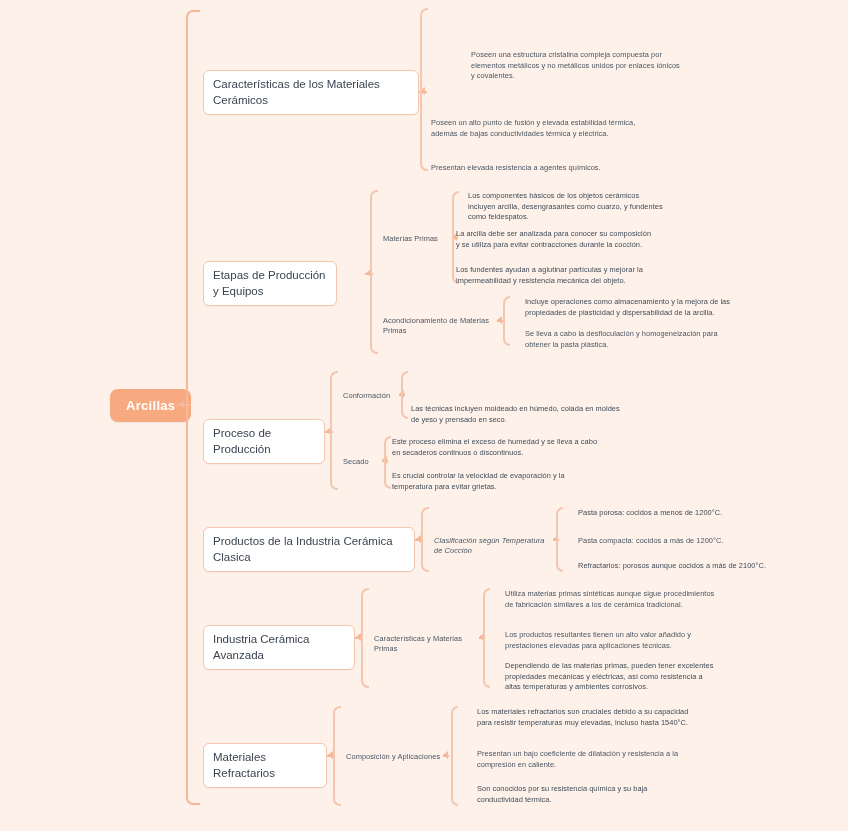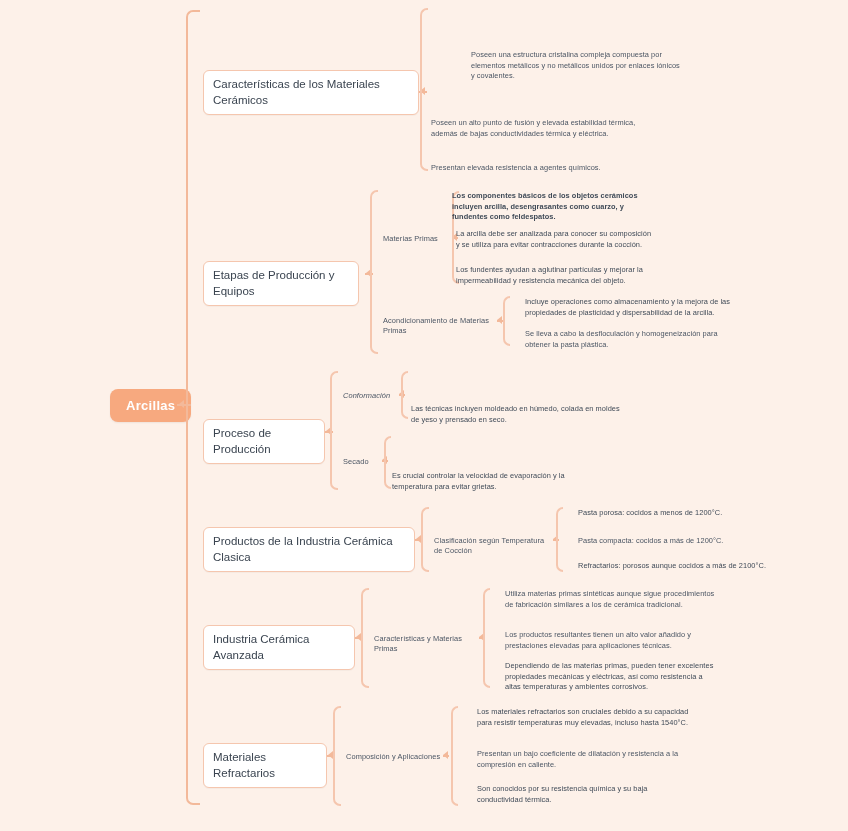--- a/index.html
+++ b/index.html
@@ -108,76 +108,77 @@
   </div>
   <div class="hstub" style="left:419px; top:91px; width:8px;"></div>
   <div class="arrow" style="left:420px; top:87px;"></div>
 
   <div class="brace thin" style="left:420px; top:8px; width:8px; height:163px;"></div>
 
   <div class="leaf faint" style="left:431px; top:50px; width:212px;margin-left:40px;">Poseen una estructura cristalina compleja compuesta por elementos metálicos y no metálicos unidos por enlaces iónicos y covalentes.</div>
   <div class="leaf faint" style="left:431px; top:118px; width:212px;">Poseen un alto punto de fusión y elevada estabilidad térmica, además de bajas conductividades térmica y eléctrica.</div>
   <div class="leaf faint" style="left:431px; top:163px; width:212px;">Presentan elevada resistencia a agentes químicos.</div>
 
-  <div class="branch-node" style="left:203px; top:261px; width:156px;">
+  <div class="branch-node" style="left:203px; top:261px; width:134px;">
     <span>Etapas de Producción y Equipos</span>
   </div>
   <div class="hstub" style="left:365px; top:273px; width:8px;"></div>
   <div class="arrow" style="left:366px; top:269px;"></div>
 
   <div class="brace thin" style="left:370px; top:190px; width:8px; height:164px;"></div>
 
   <div class="sub-label" style="left:383px; top:234px; width:56px;">Materias Primas</div>
   <div class="hstub" style="left:452px; top:237px; width:6px;"></div>
   <div class="arrow" style="left:452px; top:233px;"></div>
   <div class="brace thin" style="left:452px; top:191px; width:7px; height:93px;"></div>
 
-  <div class="leaf" style="left:452px; top:191px; width:196px;font-weight:bold;">Los componentes básicos de los objetos cerámicos incluyen arcilla, desengrasantes como cuarzo, y fundentes como feldespatos.</div>
+  <div class="leaf" style="left:468px; top:191px; width:196px;">Los componentes básicos de los objetos cerámicos incluyen arcilla, desengrasantes como cuarzo, y fundentes como feldespatos.</div>
   <div class="leaf" style="left:456px; top:229px; width:196px;">La arcilla debe ser analizada para conocer su composición y se utiliza para evitar contracciones durante la cocción.</div>
   <div class="leaf" style="left:456px; top:265px; width:196px;">Los fundentes ayudan a aglutinar partículas y mejorar la impermeabilidad y resistencia mecánica del objeto.</div>
 
   <div class="sub-label" style="left:383px; top:316px; width:112px;">Acondicionamiento de Materias Primas</div>
   <div class="hstub" style="left:497px; top:320px; width:6px;"></div>
   <div class="arrow" style="left:497px; top:316px;"></div>
   <div class="brace thin" style="left:503px; top:296px; width:7px; height:50px;"></div>
 
   <div class="leaf" style="left:525px; top:297px; width:216px;">Incluye operaciones como almacenamiento y la mejora de las propiedades de plasticidad y dispersabilidad de la arcilla.</div>
   <div class="leaf faint" style="left:525px; top:329px; width:216px;">Se lleva a cabo la desfloculación y homogeneización para obtener la pasta plástica.</div>
 
   <div class="branch-node" style="left:203px; top:419px; width:122px;">
     <span>Proceso de Producción</span>
   </div>
   <div class="hstub" style="left:325px; top:431px; width:8px;"></div>
   <div class="arrow" style="left:326px; top:427px;"></div>
 
   <div class="brace thin" style="left:330px; top:371px; width:8px; height:119px;"></div>
 
-  <div class="sub-label" style="left:343px; top:391px; width:55px;font-style:italic;">Conformación</div>
+  <div class="sub-label" style="left:343px; top:391px; width:55px;">Conformación</div>
   <div class="hstub" style="left:399px; top:394px; width:6px;"></div>
   <div class="arrow" style="left:399px; top:390px;"></div>
   <div class="brace thin" style="left:401px; top:371px; width:7px; height:48px;"></div>
 
   <div class="leaf" style="left:411px; top:404px; width:212px;">Las técnicas incluyen moldeado en húmedo, colada en moldes de yeso y prensado en seco.</div>
 
   <div class="sub-label" style="left:343px; top:457px; width:40px;">Secado</div>
   <div class="hstub" style="left:382px; top:460px; width:6px;"></div>
   <div class="arrow" style="left:382px; top:456px;"></div>
   <div class="brace thin" style="left:384px; top:436px; width:7px; height:53px;"></div>
 
+  <div class="leaf" style="left:392px; top:437px; width:212px;">Este proceso elimina el exceso de humedad y se lleva a cabo en secaderos continuos o discontinuos.</div>
   <div class="leaf" style="left:392px; top:471px; width:212px;">Es crucial controlar la velocidad de evaporación y la temperatura para evitar grietas.</div>
 
   <div class="branch-node" style="left:203px; top:527px; width:212px;">
     <span>Productos de la Industria Cerámica Clasica</span>
   </div>
   <div class="hstub" style="left:415px; top:539px; width:8px;"></div>
   <div class="arrow" style="left:416px; top:535px;"></div>
 
   <div class="brace thin" style="left:421px; top:507px; width:8px; height:65px;"></div>
 
-  <div class="sub-label" style="left:434px; top:536px; width:118px;">Clasificación según Temperatura de Cocción</div>
+  <div class="sub-label" style="left:434px; top:536px; width:118px;font-style:italic;">Clasificación según Temperatura de Cocción</div>
   <div class="hstub" style="left:553px; top:539px; width:6px;"></div>
   <div class="arrow" style="left:553px; top:535px;"></div>
   <div class="brace thin" style="left:556px; top:507px; width:7px; height:65px;"></div>
 
   <div class="leaf" style="left:578px; top:508px; width:212px;">Pasta porosa: cocidos a menos de 1200°C.</div>
   <div class="leaf faint" style="left:578px; top:536px; width:212px;">Pasta compacta: cocidos a más de 1200°C.</div>
   <div class="leaf" style="left:578px; top:561px; width:212px;">Refractarios: porosos aunque cocidos a más de 2100°C.</div>
 
   <div class="branch-node" style="left:203px; top:625px; width:152px;">
     <span>Industria Cerámica Avanzada</span>

